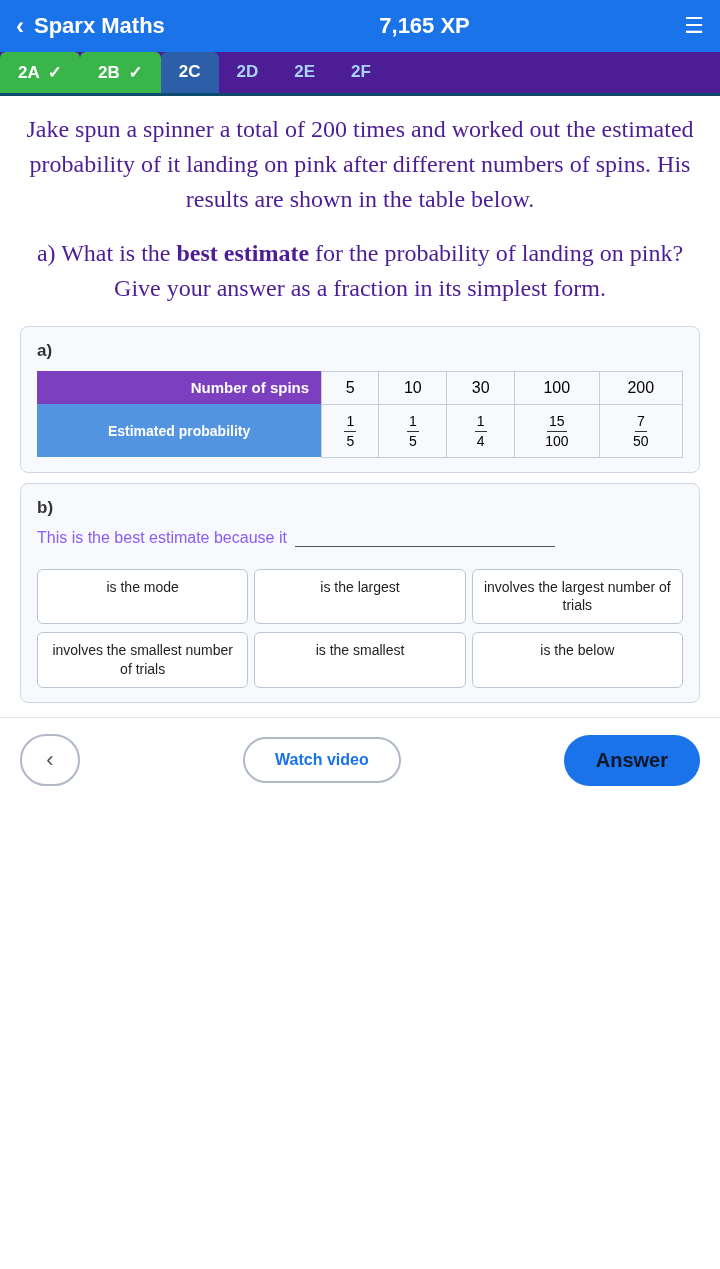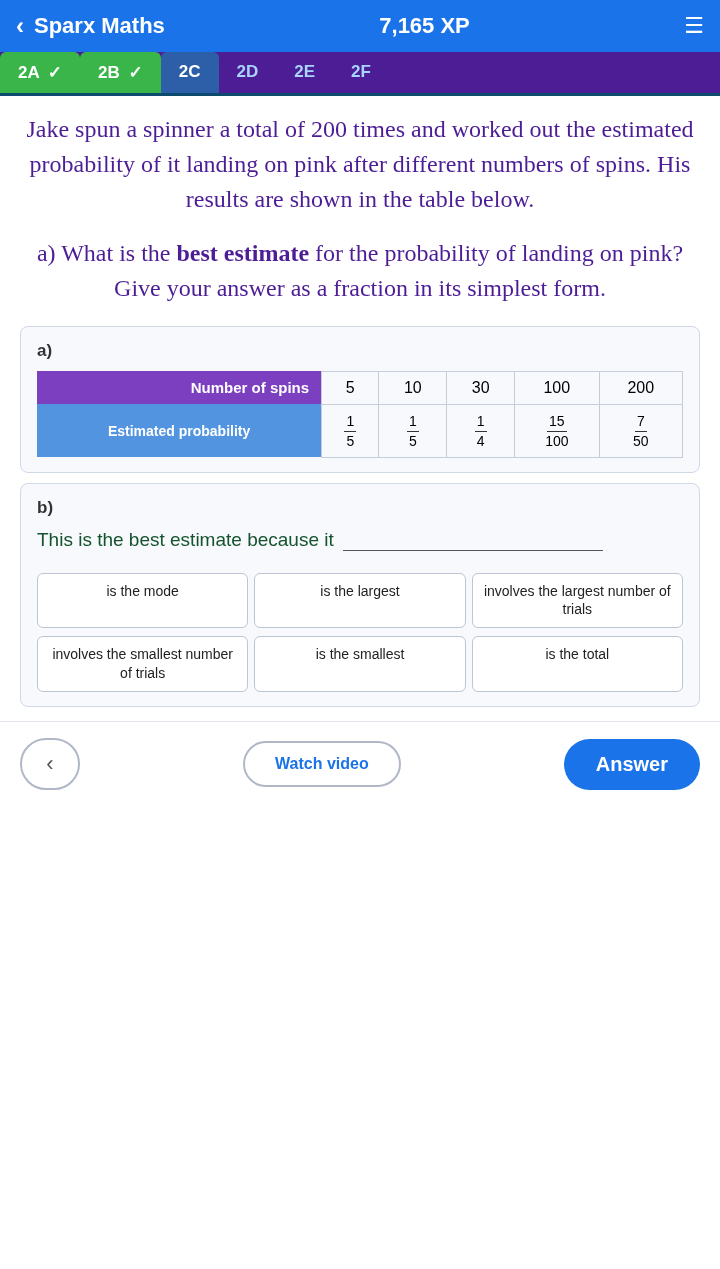--- a/index.html
+++ b/index.html
@@ -153,22 +153,22 @@
     
     .part-b-block {
       background: #f7f9fc;
       border: 1.5px solid #d0d8e8;
       border-radius: 8px;
       padding: 14px 16px;
       margin: 10px 0 14px 0;
       text-align: left;
     }
     .part-b-sentence {
-      font-size: 19px;
-      color: #14532d;
+      font-size: 16px;
+      color: #8b5cf6;
       margin-bottom: 14px;
     }
     .part-b-sentence span.underline-long {
       display: inline-block;
       border-bottom: 1.5px solid #555;
       width: 260px;
       margin-left: 4px;
       vertical-align: bottom;
     }
     .options-grid {
@@ -221,21 +221,21 @@
       color: #1a73e8;
       font-weight: 600;
       cursor: pointer;
     }
     .btn-answer {
       background: #1a73e8;
       border: none;
       border-radius: 50px;
       padding: 14px 32px;
       font-size: 20px;
-      color: #ffffff;
+      color: #0f172a;
       font-weight: 700;
       cursor: pointer;
     }
   </style>
 </head>
 <body>
 
 <div class="header">
   <div class="header-left">
     <span class="header-chevron">‹</span>
@@ -330,21 +330,21 @@
     <div class="part-b-sentence">
       <span>This is the best estimate because it</span>
       <span class="underline-long">&nbsp;</span>
     </div>
     <div class="options-grid">
       <div class="option-btn">is the mode</div>
       <div class="option-btn">is the largest</div>
       <div class="option-btn">involves the largest number of trials</div>
       <div class="option-btn">involves the smallest number of trials</div>
       <div class="option-btn">is the smallest</div>
-      <div class="option-btn">is the total</div>
+      <div class="option-btn">is the below</div>
     </div>
   </div>
 </div>
 
 <div class="bottom-bar">
   <button class="btn-back">
     <span>‹</span>
   </button>
   <button class="btn-watch">Watch video</button>
   <button class="btn-answer">Answer</button>

